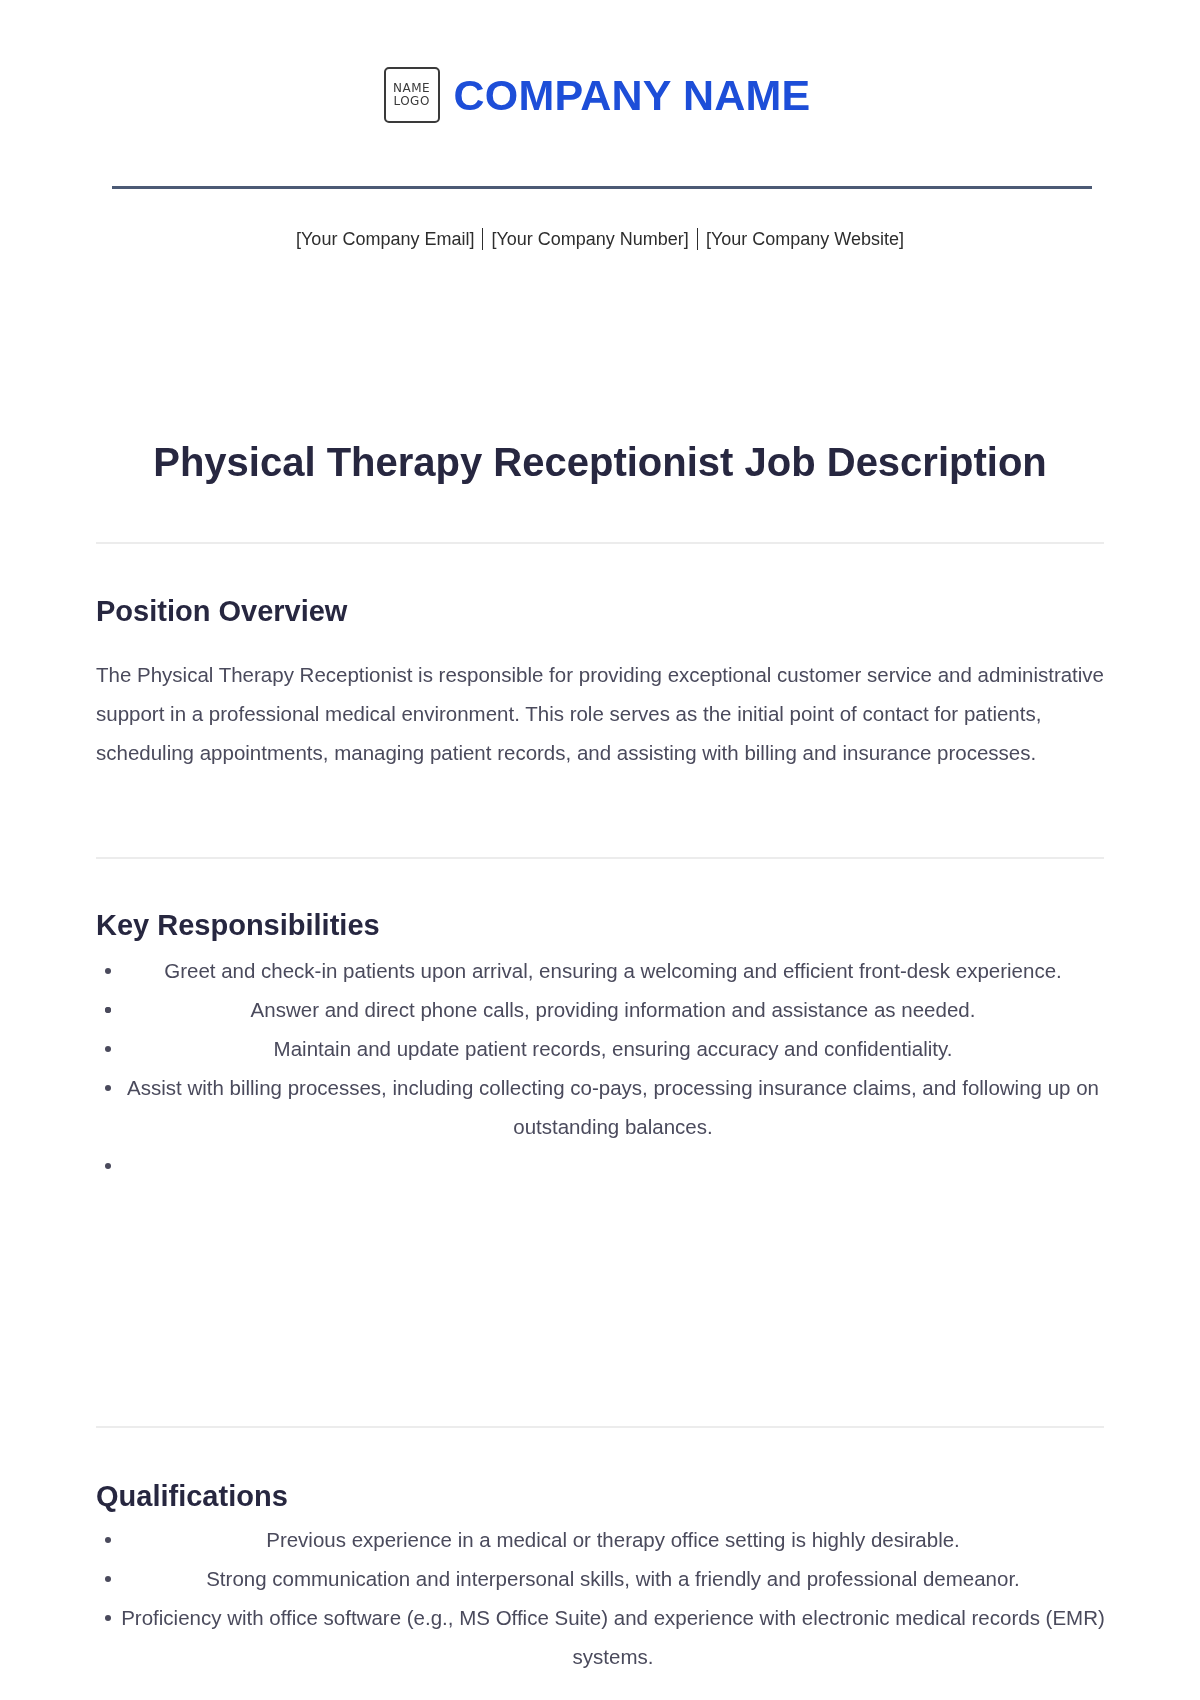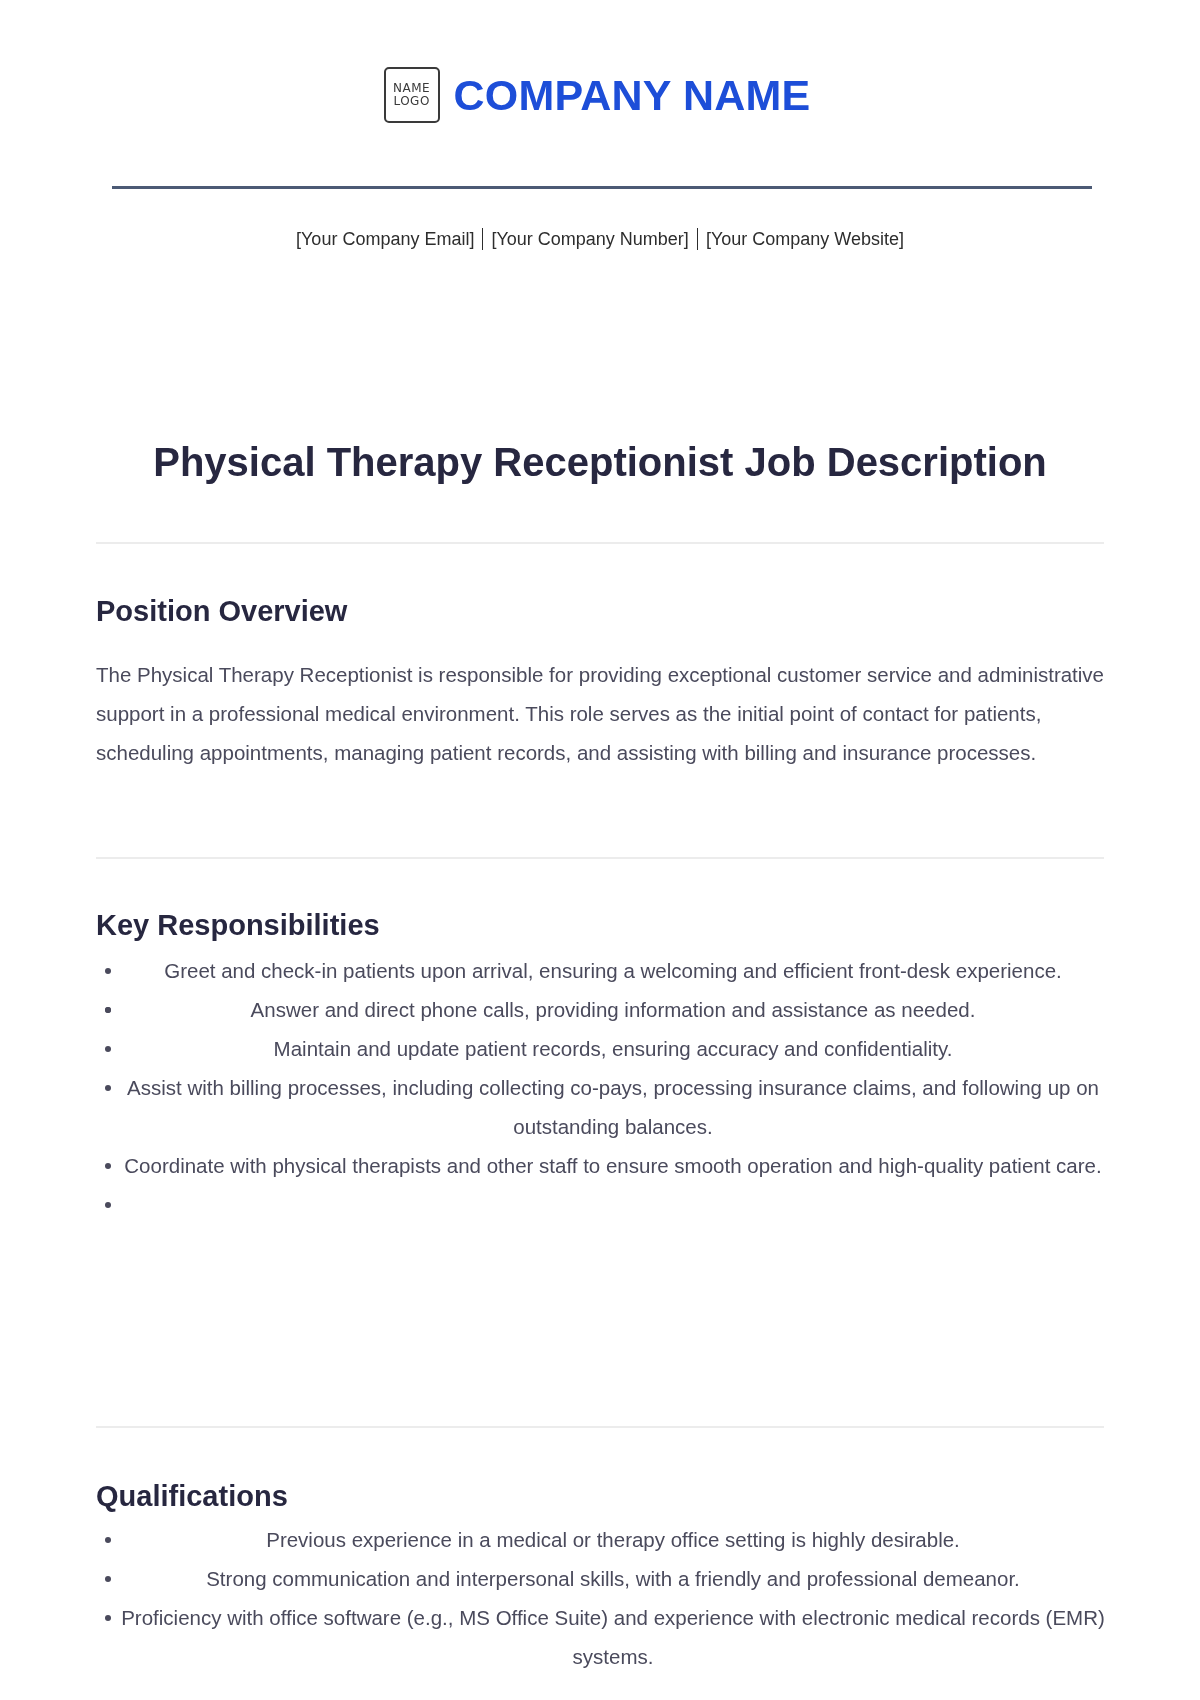--- a/index.html
+++ b/index.html
@@ -165,21 +165,20 @@
 
 <div class="rule" style="top:857px;"></div>
 
 <div class="section-heading" style="top:909px;">Key Responsibilities</div>
 <ul class="bullets" style="top:951px;">
   <li><span class="dot"></span><span>Greet and check-in patients upon arrival, ensuring a welcoming and efficient front-desk experience.</span></li>
   <li><span class="dot"></span></li>
   <li><span class="dot"></span><span>Answer and direct phone calls, providing information and assistance as needed.</span></li>
   <li><span class="dot"></span><span>Maintain and update patient records, ensuring accuracy and confidentiality.</span></li>
   <li><span class="dot"></span><span>Assist with billing processes, including collecting co-pays, processing insurance claims, and following up on outstanding balances.</span></li>
-  <li><span class="dot"></span><span>Coordinate with physical therapists and other staff to ensure smooth operation and high-quality patient care.</span></li>
   <li><span class="dot"></span></li>
 </ul>
 
 <div class="rule" style="top:1426px;"></div>
 
 <div class="section-heading" style="top:1480px;">Qualifications</div>
 <ul class="bullets" style="top:1520px;">
   <li><span class="dot"></span><span>Previous experience in a medical or therapy office setting is highly desirable.</span></li>
   <li><span class="dot"></span><span>Strong communication and interpersonal skills, with a friendly and professional demeanor.</span></li>
   <li><span class="dot"></span><span>Proficiency with office software (e.g., MS Office Suite) and experience with electronic medical records (EMR) systems.</span></li>

